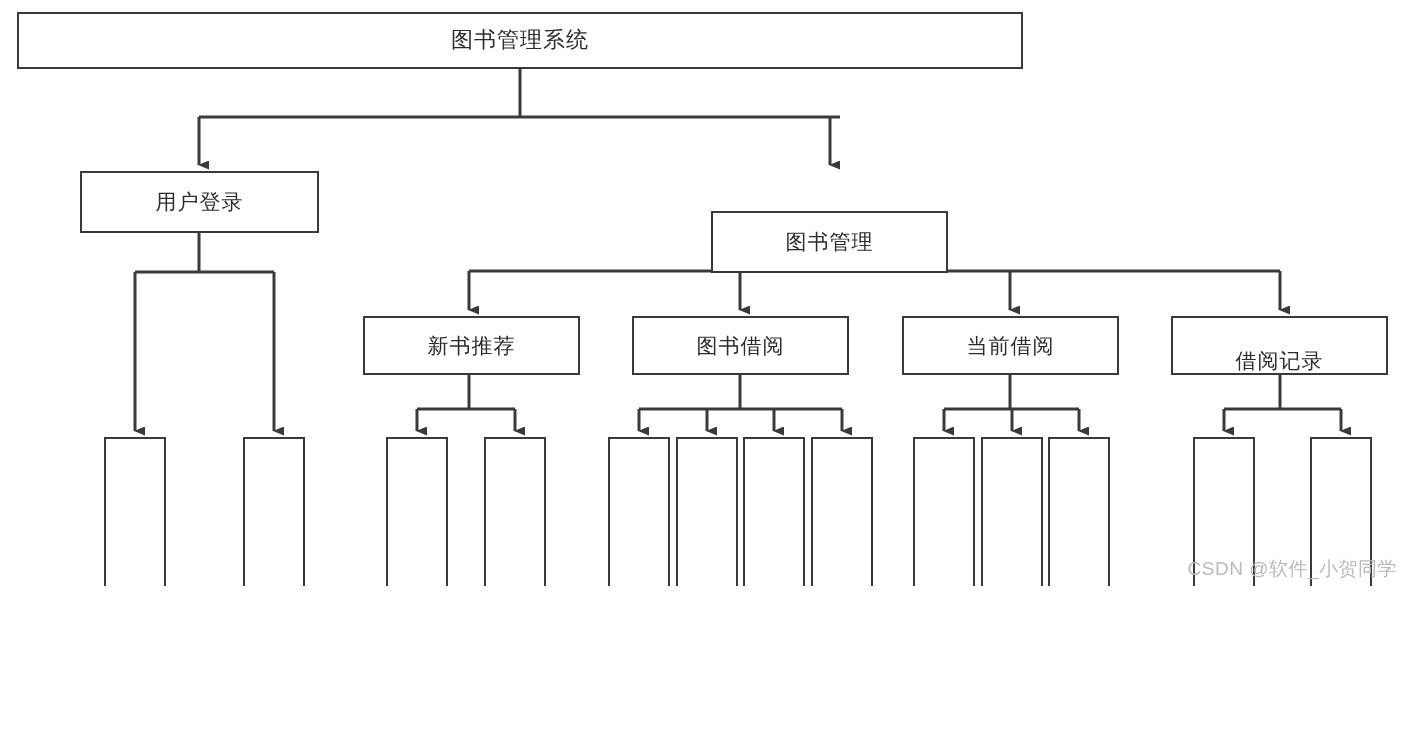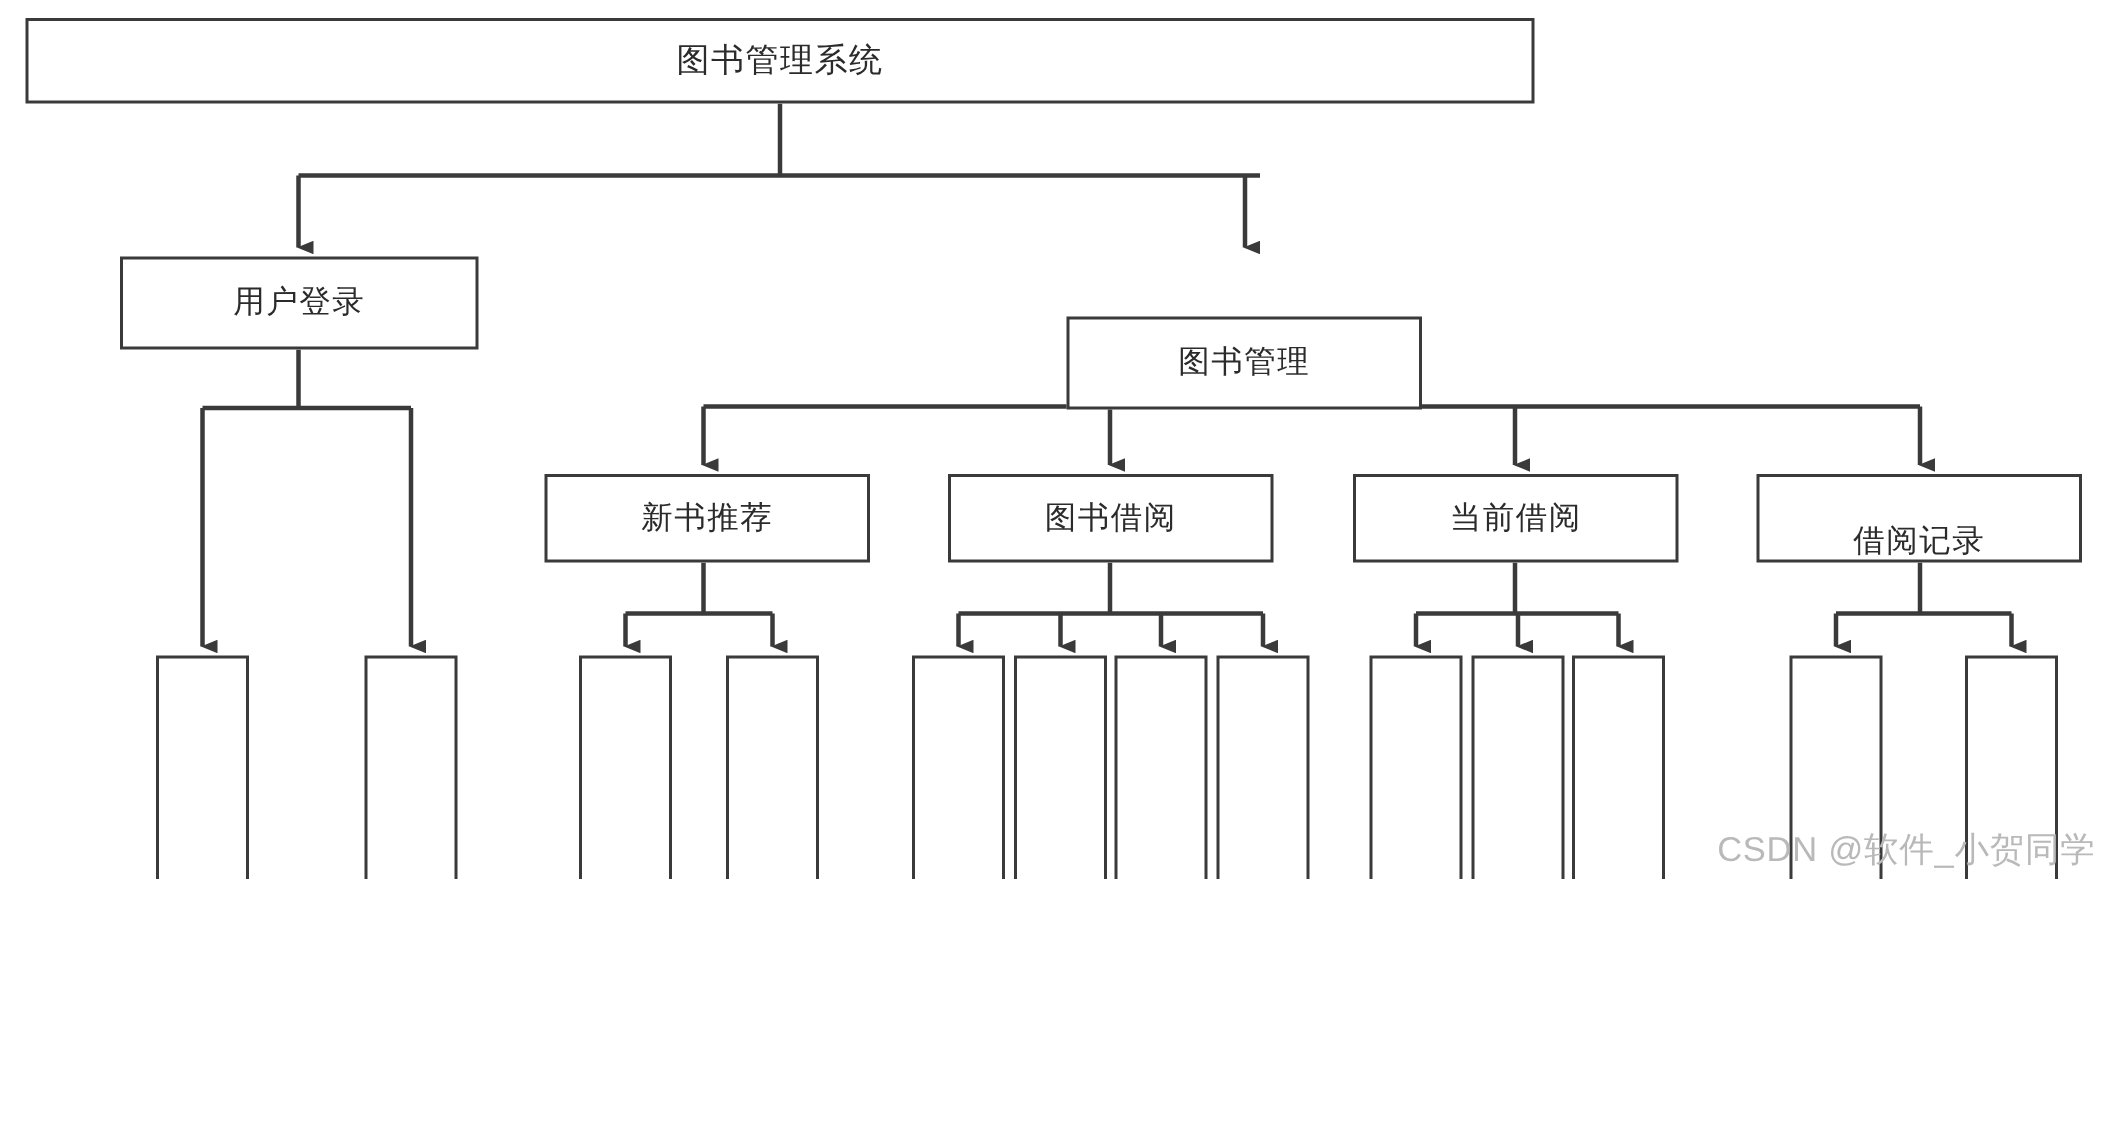--- a/index.html
+++ b/index.html
@@ -55,21 +55,21 @@
   }
   .node.vertical > .vlabel {
     writing-mode: vertical-rl;
     text-orientation: upright;
     white-space: nowrap;
   }
   .watermark {
     position: absolute;
     right: 8px;
     bottom: 4px;
-    font-size: 23px;
+    font-size: 19px;
     color: #b9b9b9;
     letter-spacing: 0.5px;
     white-space: nowrap;
   }
 </style>
 </head>
 <body>
 
 <div id="diagram-root">
 

